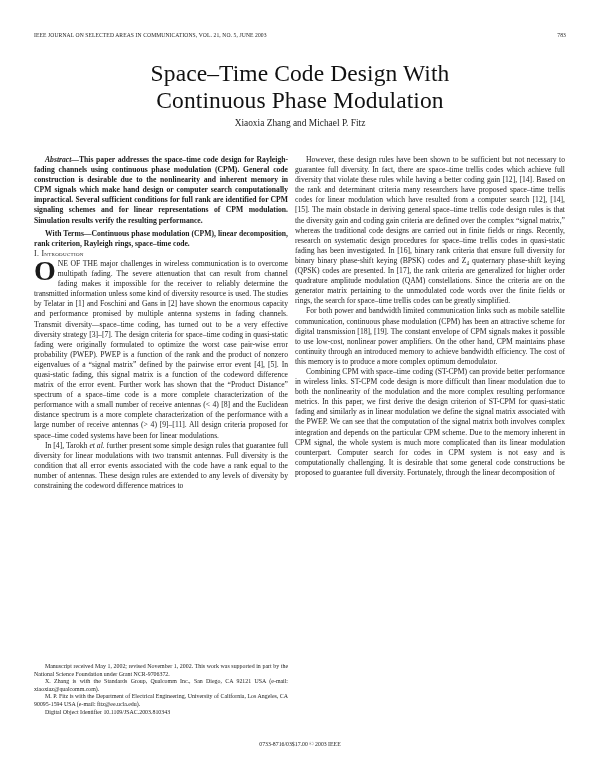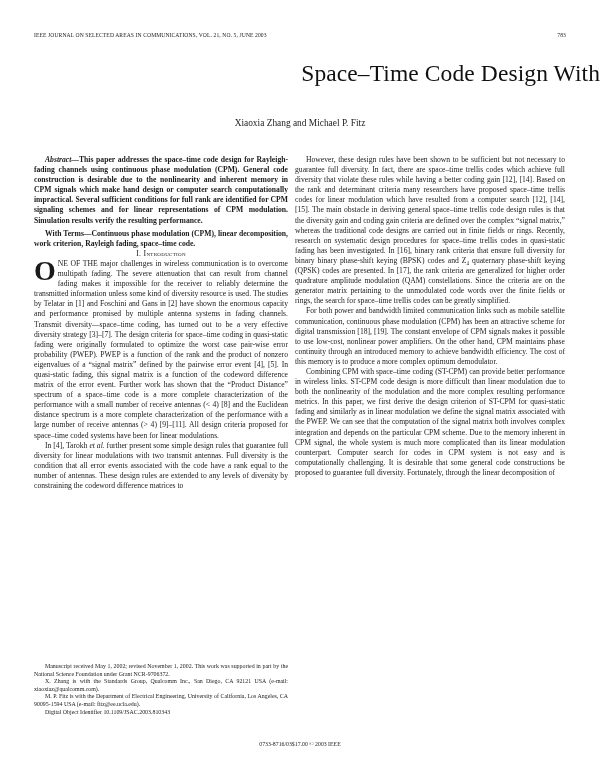--- a/index.html
+++ b/index.html
@@ -1,53 +1,54 @@
 <!DOCTYPE html>
 <html><head>
 <meta charset="utf-8">
 <style>
   html, body { margin: 0; padding: 0; background: #ffffff; }
   body { width: 600px; height: 776px; position: relative; overflow: hidden; color: #111; font-family: "Liberation Serif", serif; }
   .running-head { position: absolute; top: 32px; left: 34px; right: 34px; font-size: 5.6px; letter-spacing: 0.1px; display: flex; justify-content: space-between; color: #222; }
-  .title { position: absolute; top: 60px; left: 0; right: 0; text-align: right; font-size: 23.5px; line-height: 27px; color: #111; letter-spacing: 0.1px; }
+  .title { position: absolute; top: 60px; left: 0; right: 0; text-align: center; font-size: 23.5px; line-height: 27px; color: #111; letter-spacing: 0.1px; }
   .title span { display: block; }
   .authors { position: absolute; top: 118px; left: 0; right: 0; text-align: center; font-size: 9.4px; color: #222; }
   .col { position: absolute; top: 155px; font-size: 7.65px; line-height: 10.1px; text-align: justify; color: #1a1a1a; }
   .col.left { left: 34px; width: 254px; }
   .col.right { left: 295px; width: 270px; }
   .col p { margin: 0; text-indent: 11px; }
   .abstract { font-weight: bold; }
   .abstract .lbl { font-style: italic; margin-top: 16px; }
   .index-terms { margin-top: 3px !important; font-weight: bold; }
-  .section-head { text-align: center; font-size: 7.8px; margin: 13px 0 5px 0; text-indent: 0 !important; letter-spacing: 0.3px; }
+  .section-head { font-size: 7.8px; margin: 13px 0 5px 0; text-indent: 0 !important; letter-spacing: 0.3px; }
   .section-head .sc { font-variant: small-caps; }
   .dropcap-para { text-indent: 0 !important; }
   .dropcap { float: left; font-size: 28px; line-height: 22px; font-weight: bold; margin: 0 2px -2px 0; padding-top: 1px; }
   .em { font-style: italic; }
   .footnotes { position: absolute; top: 663px; left: 34px; width: 254px; font-size: 5.9px; line-height: 7.6px; color: #222; text-align: justify; }
   .footnotes p { margin: 0; text-indent: 11px; }
   .footer { position: absolute; top: 741px; left: 0; right: 0; text-align: center; font-size: 5.8px; color: #222; }
 </style>
 </head>
 <body>
 
 <div class="running-head">
   <span>IEEE JOURNAL ON SELECTED AREAS IN COMMUNICATIONS, VOL. 21, NO. 5, JUNE 2003</span>
   <span>783</span>
 </div>
 
 <div class="title">
   <span>Space–Time Code Design With</span>
+  <span>Continuous Phase Modulation</span>
 </div>
 
 <div class="authors">Xiaoxia Zhang and Michael P. Fitz</div>
 
 <div class="col left">
   <p class="abstract"><span class="lbl">Abstract</span><span>—This paper addresses the space–time code design for Rayleigh-fading channels using continuous phase modulation (CPM). General code construction is desirable due to the nonlinearity and inherent memory in CPM signals which make hand design or computer search computationally impractical. Several sufficient conditions for full rank are identified for CPM signaling schemes and for linear representations of CPM modulation. Simulation results verify the resulting performance.</span></p>
-  <p class="index-terms"><span class="terms-lbl">With Terms</span><span>—Continuous phase modulation (CPM), linear decomposition, work criterion, Rayleigh fading, space–time code.</span></p>
+  <p class="index-terms"><span class="terms-lbl">With Terms</span><span>—Continuous phase modulation (CPM), linear decomposition, rank criterion, Rayleigh rings, space–time code.</span></p>
 
   <p class="section-head"><span>I.</span> <span class="sc">Introduction</span></p>
 
   <p class="dropcap-para"><span class="dropcap">O</span><span>NE OF THE</span><span> major challenges in wireless communication is to overcome multipath fading. The severe attenuation that can result from channel fading makes it impossible for the receiver to reliably determine the transmitted information unless some kind of diversity resource is used. The studies by Telatar in [1] and Foschini and Gans in [2] have shown the enormous capacity and performance promised by multiple antenna systems in fading channels. Transmit diversity—space–time coding, has turned out to be a very effective diversity strategy [3]–[7]. The design criteria for space–time coding in quasi-static fading were originally formulated to optimize the worst case pair-wise error probability (PWEP). PWEP is a function of the rank and the product of nonzero eigenvalues of a “signal matrix” defined by the pairwise error event [4], [5]. In quasi-static fading, this signal matrix is a function of the codeword difference matrix of the error event. Further work has shown that the “Product Distance” spectrum of a space–time code is a more complete characterization of the performance with a small number of receive antennas (&lt; 4) [8] and the Euclidean distance spectrum is a more complete characterization of the performance with a large number of receive antennas (&gt; 4) [9]–[11]. All design criteria proposed for space–time coded systems have been for linear modulations.</span></p>
 
   <p><span>In [4], Tarokh </span><span class="em">et al.</span><span> further present some simple design rules that guarantee full diversity for linear modulations with two transmit antennas. Full diversity is the condition that all error events associated with the code have a rank equal to the number of antennas. These design rules are extended to any levels of diversity by constraining the codeword difference matrices to</span></p>
 </div>
 
 <div class="footnotes">
   <p>Manuscript received May 1, 2002; revised November 1, 2002. This work was supported in part by the National Science Foundation under Grant NCR-9706372.</p>

